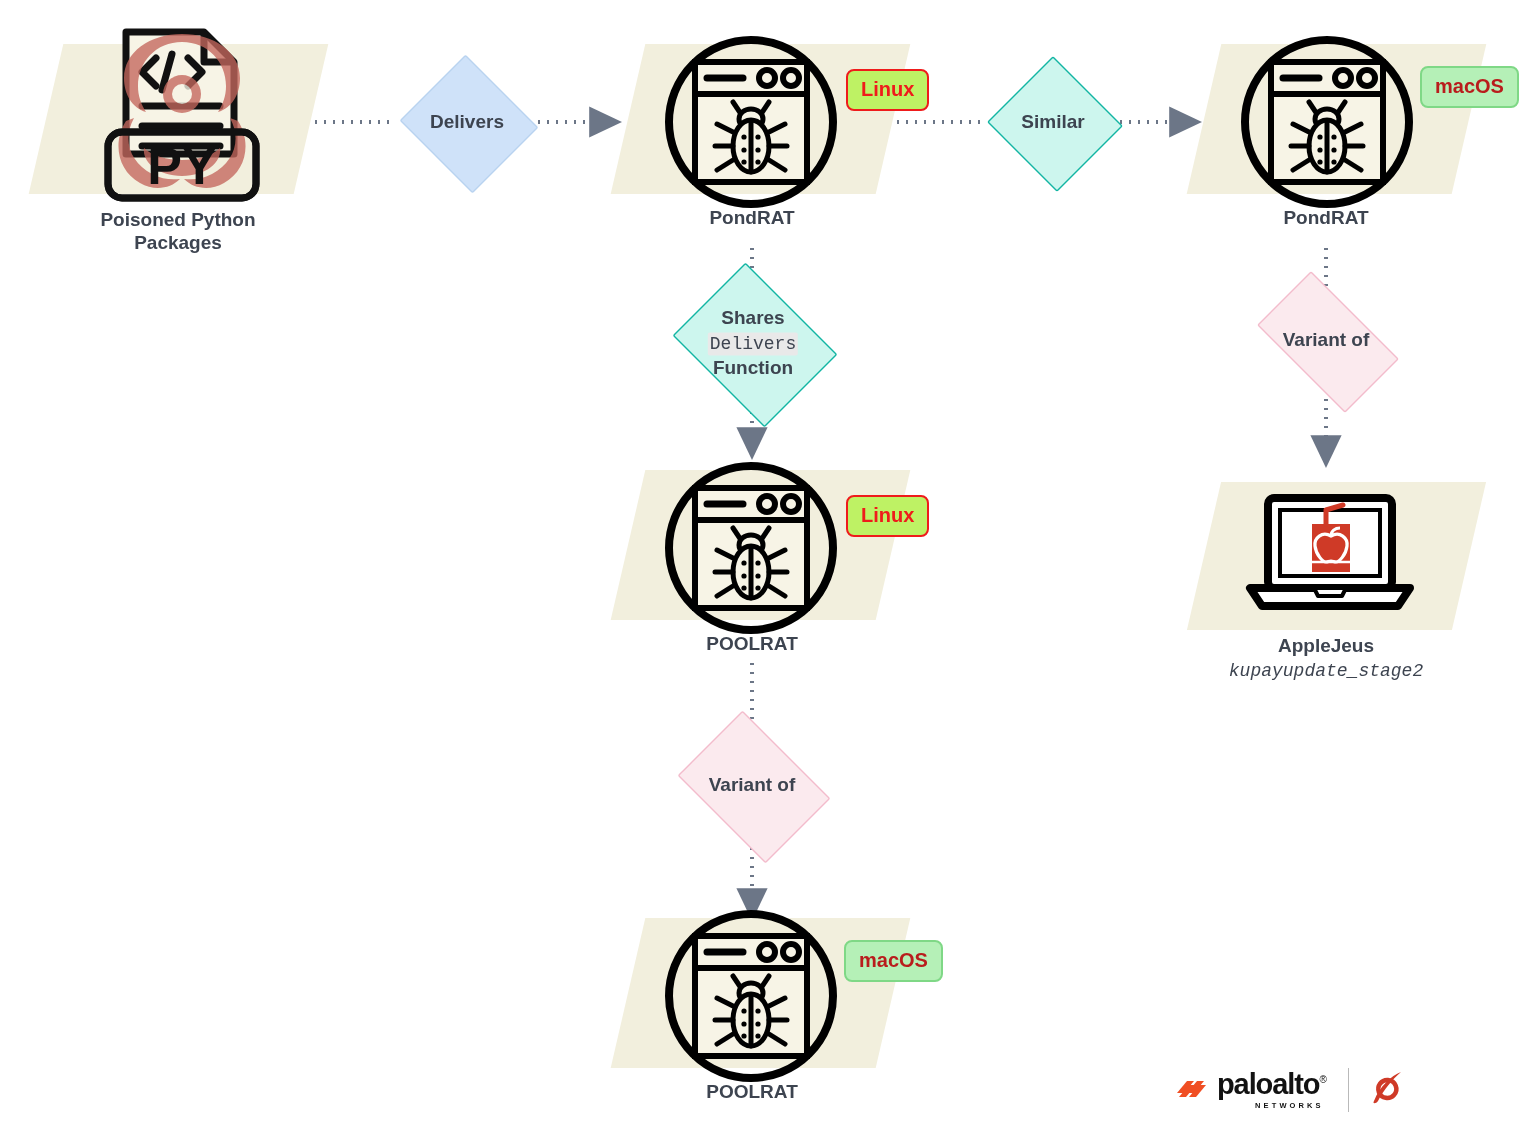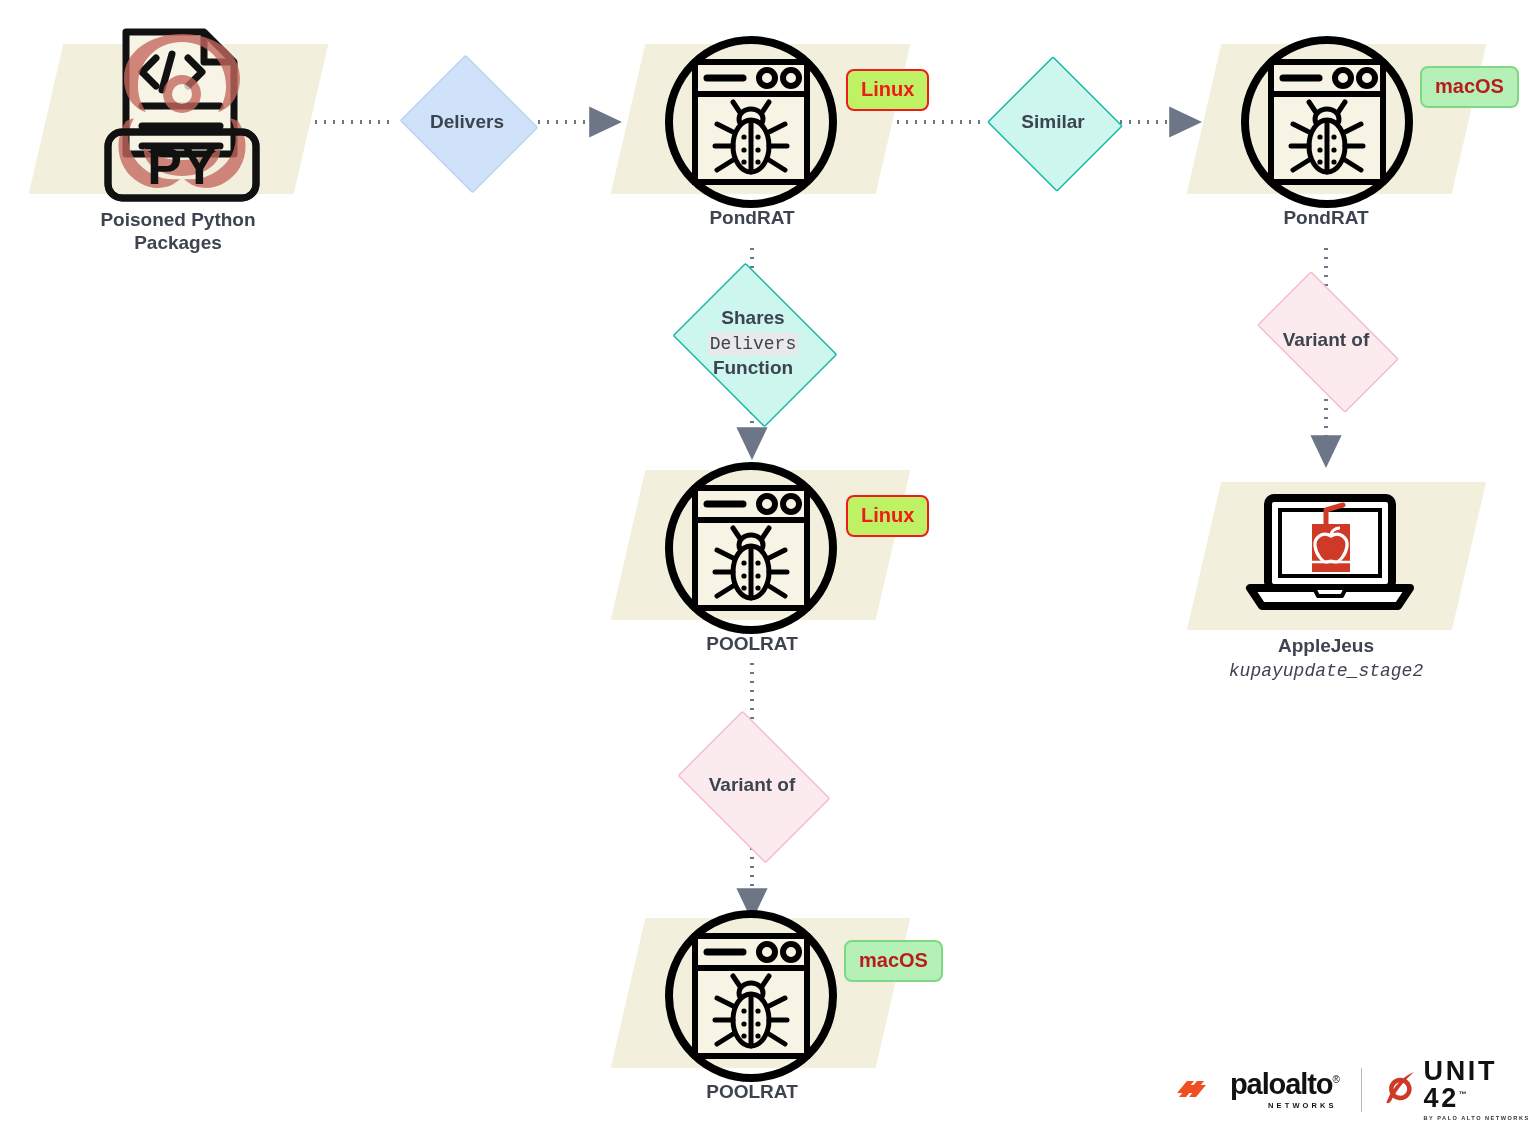--- a/index.html
+++ b/index.html
@@ -55,21 +55,21 @@
   .dia.teal .shape{background:#cdf6ee;border-color:#13b5a3;}
   .dia.pink .shape{background:#fbeaee;border-color:#f3bccc;}
   .mono-inline{
     font-family:"Liberation Mono", monospace;font-weight:normal;
     background:#e9e9e9;color:#3d4450;font-size:18px;
     padding:0 2px;border-radius:2px;display:inline-block;
   }
 
   
   .footer{position:absolute;left:1175px;top:1062px;height:56px;display:flex;align-items:center;gap:0px;}
-  .pan-logo{display:flex;align-items:center;gap:15px;}
+  .pan-logo{display:flex;align-items:center;gap:2px;}
   .pan-word{display:flex;flex-direction:column;align-items:flex-start;line-height:1;}
   .pan-main{font-size:29px;font-weight:bold;color:#121212;letter-spacing:-1.1px;position:relative;}
   .pan-reg{font-size:10px;vertical-align:super;font-weight:normal;}
   .pan-sub{font-size:7.5px;font-weight:bold;letter-spacing:3.1px;color:#121212;align-self:flex-end;margin-top:3px;margin-right:2px;}
   .divider{width:1px;height:44px;background:#b9b9b9;margin:0 22px;}
   .u42{display:flex;align-items:center;gap:8px;}
   .u42-word{display:flex;flex-direction:column;line-height:1;}
   .u42-main{font-size:27px;font-weight:bold;color:#121212;letter-spacing:2.6px;position:relative;}
   .u42-tm{font-size:8px;vertical-align:super;letter-spacing:0;}
   .u42-sub{font-size:5.6px;font-weight:bold;letter-spacing:1.5px;color:#333;margin-top:4px;}
@@ -369,20 +369,16 @@
 
     <div class="divider"></div>
 
     <div class="u42">
       <span>
         <svg width="32" height="34" viewBox="0 0 32 34">
           <path d="M30 1 C20 5 9 15 3 30 C1 33 5 33 7 30 C13 18 22 8 30 1 Z" fill="#cf3a27"></path>
           <path d="M17 9 a9 9 0 1 0 6 15 a9 9 0 0 0 -6 -15 z" fill="none" stroke="#cf3a27" stroke-width="4.5"></path>
         </svg>
       </span>
-      <span class="u42-word">
-        <span class="u42-main"><span>UNIT 42</span><span class="u42-tm">™</span></span>
-        <span class="u42-sub">BY PALO ALTO NETWORKS</span>
-      </span>
     </div>
   </div>
 
 </div>
 
 </body></html>

